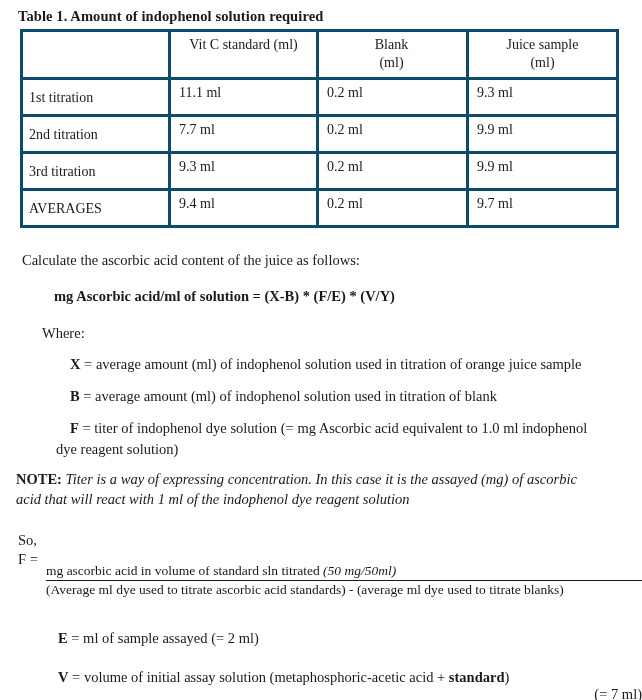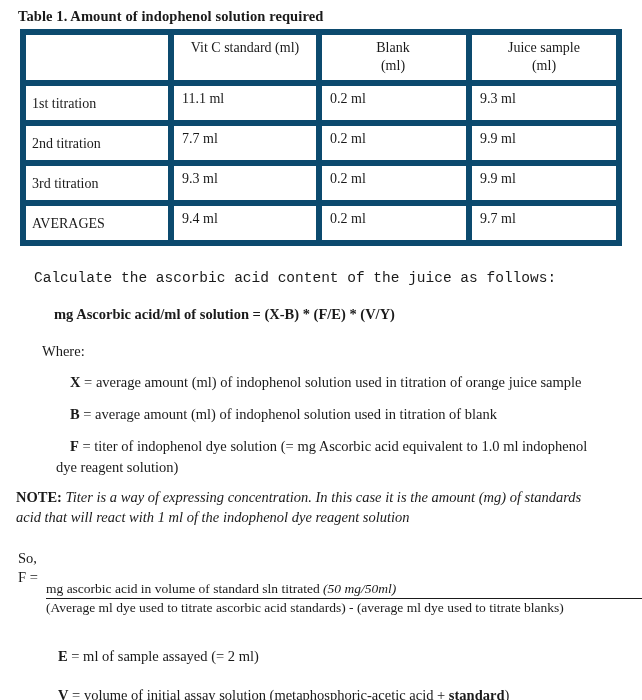--- a/index.html
+++ b/index.html
@@ -28,21 +28,21 @@
     padding: 8px 0 4px 18px;
     letter-spacing: 0.1px;
   }
   table.data {
     border-collapse: collapse;
     margin-left: 20px;
     width: 596px;
     table-layout: fixed;
   }
   table.data th, table.data td {
-    border: 6px solid #0c4a6e;
+    border: 3px solid #0c4a6e;
     font-size: 14px;
     font-family: "Liberation Serif", serif;
     font-weight: normal;
     vertical-align: top;
   }
   table.data th {
     text-align: center;
     padding: 4px 4px 6px 4px;
     line-height: 1.25;
   }
@@ -62,22 +62,21 @@
   .col1 { width: 148px; }
   .col2 { width: 148px; }
   .col3 { width: 150px; }
   .col4 { width: 150px; }
 
   .body-text {
     font-size: 14.5px;
     line-height: 1.5;
   }
   .p-calc {
-    margin: 22px 0 0 34px;
-    font-family: Liberation Mono, monospace;
+    margin: 22px 0 0 22px;
   }
   .formula {
     margin: 16px 0 0 54px;
     font-weight: bold;
     font-size: 14.5px;
   }
   .where {
     margin: 20px 0 0 42px;
     font-size: 14.5px;
   }
@@ -209,21 +208,21 @@
 
   <p class="where">Where:</p>
 
   <p class="defline"><b>X</b><span> = average amount (ml) of indophenol solution used in titration of orange juice sample</span></p>
 
   <p class="defline"><b>B</b><span> = average amount (ml) of indophenol solution used in titration of blank</span></p>
 
   <p class="defline"><b>F</b><span> = titer of indophenol dye solution (= mg Ascorbic acid equivalent to 1.0 ml indophenol</span></p>
   <p class="defline cont">dye reagent solution)</p>
 
-  <p class="note"><span class="nlabel">NOTE:</span><span class="nitalic"> Titer is a way of expressing concentration. In this case it is the amount (mg) of standards</span><br><span class="nitalic">acid that will react with 1 ml of the indophenol dye reagent solution</span></p>
+  <p class="note"><span class="nlabel">NOTE:</span><span class="nitalic"> Titer is a way of expressing concentration. In this case it is the assayed (mg) of ascorbic</span><br><span class="nitalic">acid that will react with 1 ml of the indophenol dye reagent solution</span></p>
 
   <p class="so">So,</p>
 
   <div class="frow">
     <span class="feq">F =</span>
     <span class="fracbox">
       <span class="fracnum"><span>mg ascorbic acid in volume of standard sln titrated </span><span class="ital">(50 mg/50ml)</span></span>
       <span class="fracden">(Average ml dye used to titrate ascorbic acid standards) - (average ml dye used to titrate blanks)</span>
     </span>
   </div>

